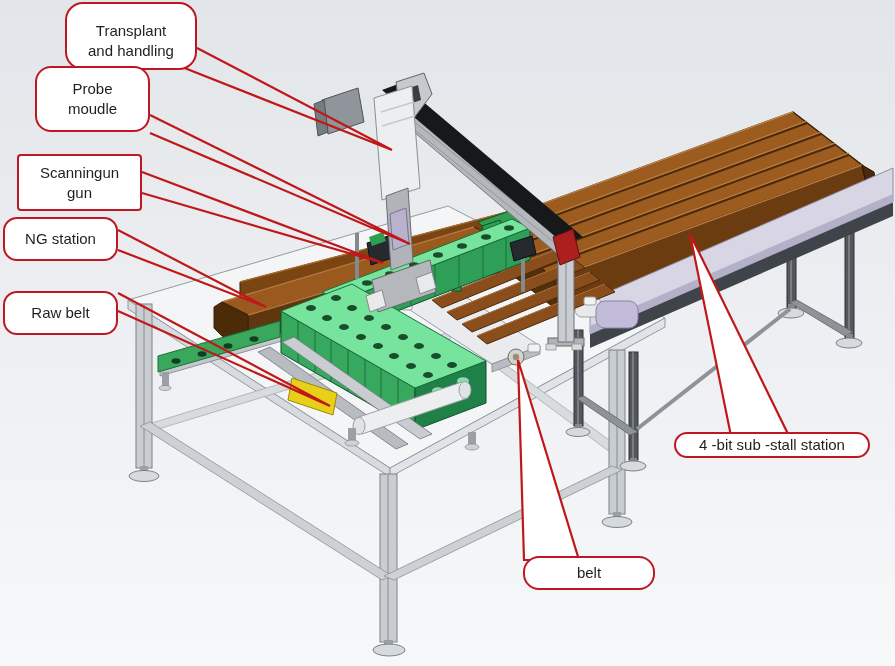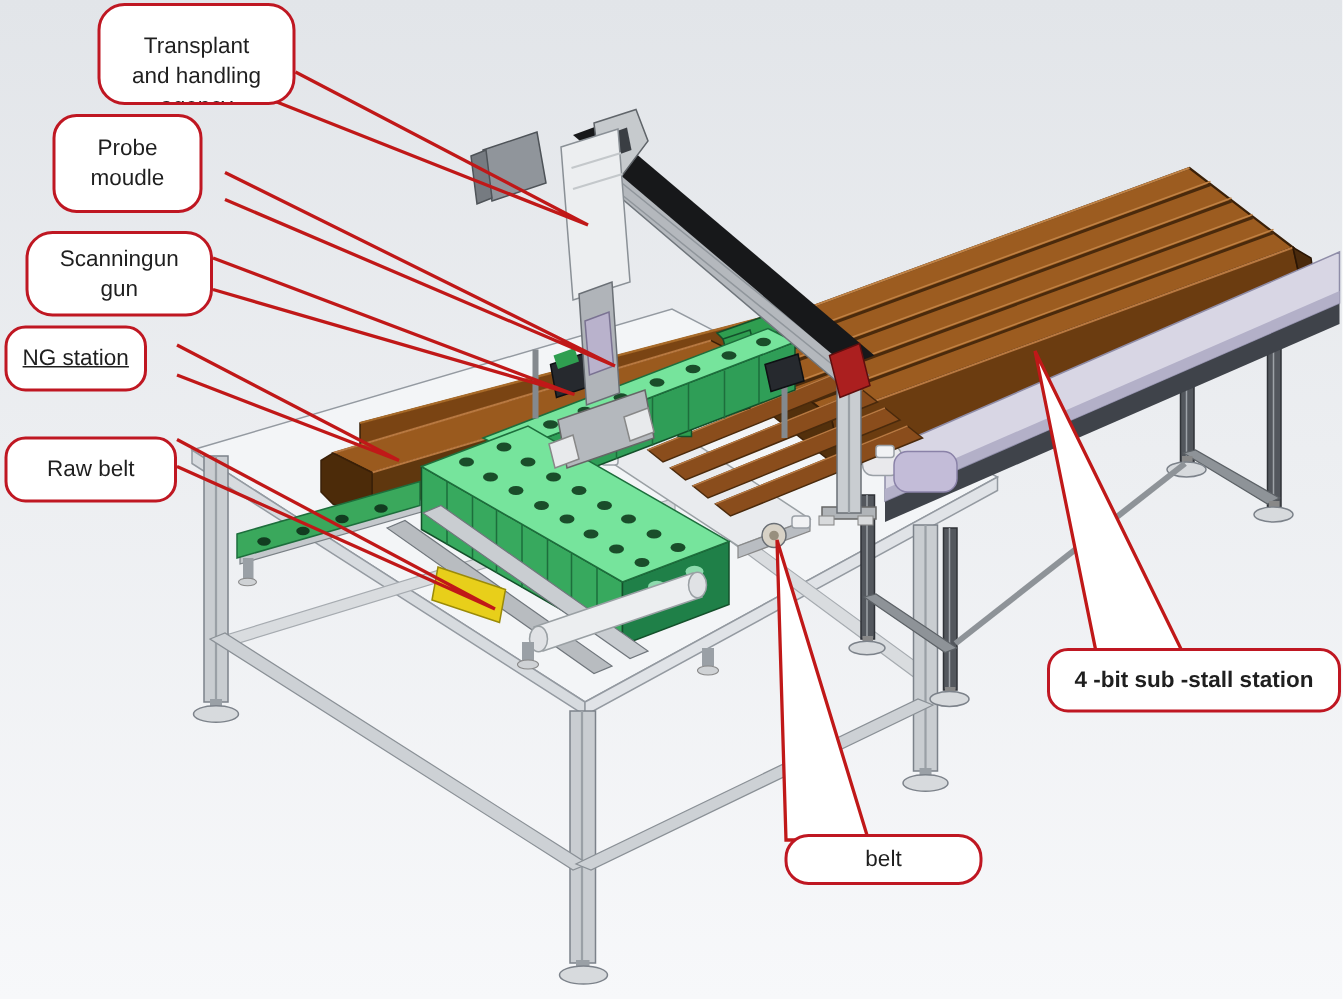--- a/index.html
+++ b/index.html
@@ -13,25 +13,25 @@
     font-family:"Liberation Sans",sans-serif;
   }
   #machine-svg{position:absolute;left:0;top:0;}
   .callout{
     position:absolute;background:#ffffff;border:2.5px solid var(--callout_border);
     border-radius:16px;display:flex;align-items:center;justify-content:center;
     text-align:center;font-size:15px;line-height:20px;color:#1f1f1f;
     white-space:pre-line;overflow:hidden;box-sizing:border-box;z-index:5;
   }
   #c-transplant{left:65px;top:2px;width:132px;height:68px;border-radius:18px;align-items:flex-start;padding-top:17px;}
-  #c-probe{left:35px;top:76px;width:100px;height:66px;}
-  #c-scanning{left:17px;top:154px;width:125px;height:57px;border-radius:18px;}
-  #c-ng{left:3px;top:217px;width:95px;height:44px;border-radius:14px;text-decoration:underline;}
+  #c-probe{left:35px;top:66px;width:115px;height:66px;}
+  #c-scanning{left:17px;top:154px;width:125px;height:57px;border-radius:4px;}
+  #c-ng{left:3px;top:217px;width:115px;height:44px;border-radius:14px;}
   #c-raw{left:3px;top:279px;width:115px;height:44px;border-radius:14px;margin-top:12px;}
-  #c-fourbit{left:698px;top:432px;width:196px;height:43px;border-radius:14px;font-weight:bold;}
+  #c-fourbit{left:674px;top:432px;width:196px;height:26px;border-radius:14px;}
   #c-belt{left:523px;top:556px;width:132px;height:34px;}
   .leader{stroke:var(--leader_line);stroke-width:2.2;fill:none;}
   .tail{stroke:var(--leader_line);stroke-width:2.2;fill:#ffffff;}
 </style>
 </head>
 <body>
 
 <div id="stage">
 
 <svg id="machine-svg" width="895" height="666" viewBox="0 0 895 666">

